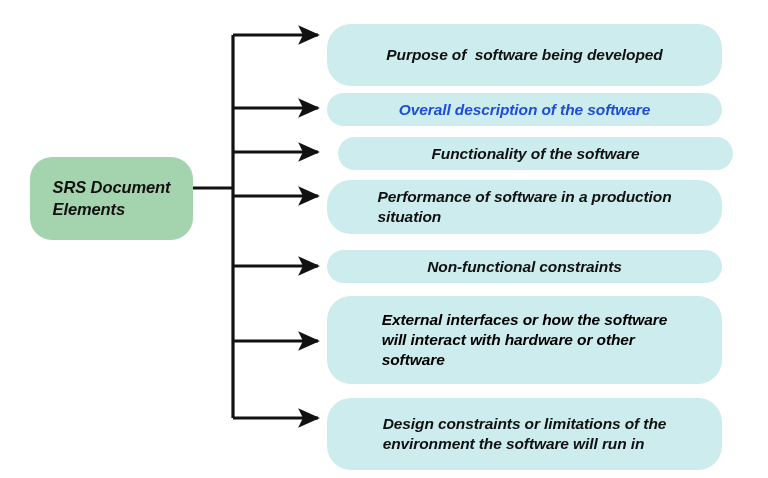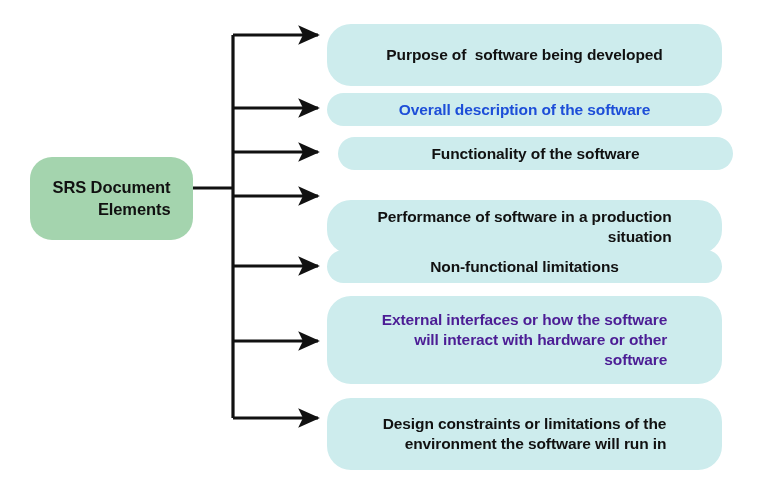--- a/index.html
+++ b/index.html
@@ -24,26 +24,27 @@
     top: 0;
     width: 768px;
     height: 478px;
   }
   .node {
     position: absolute;
     box-sizing: border-box;
     display: flex;
     align-items: center;
     justify-content: center;
-    text-align: right;
+    text-align: left;
     color: #111111;
     font-weight: bold;
     line-height: 1.28;
     letter-spacing: -0.1px;
     white-space: pre-wrap;
+    font-style: italic;
   }
   .root-node {
     background: #a4d4ae;
     border-radius: 22px;
     font-size: 16.5px;
     padding: 6px 22px;
   }
   .leaf-node {
     background: #cdeced;
     border-radius: 24px;
@@ -75,23 +76,23 @@
       </g>
   </svg>
 
   <div class="node root-node" style="left: 30px; top: 157px; width: 163px; height: 83px; background: rgb(164, 212, 174); color: rgb(17, 17, 17);">SRS Document
 Elements</div>
 
   <div id="leaf-nodes">
       <div class="node leaf-node" style="left: 327px; top: 24px; width: 395px; height: 62px; background: rgb(205, 236, 237); color: rgb(17, 17, 17);">Purpose of  software being developed</div>
       <div class="node leaf-node" style="left: 327px; top: 93px; width: 395px; height: 33px; background: rgb(205, 236, 237); color: #1d4ed8;">Overall description of the software</div>
       <div class="node leaf-node" style="left: 338px; top: 137px; width: 395px; height: 33px; background: rgb(205, 236, 237); color: rgb(17, 17, 17);">Functionality of the software</div>
-      <div class="node leaf-node" style="left: 327px; top: 180px; width: 395px; height: 54px; background: rgb(205, 236, 237); color: rgb(17, 17, 17); margin-top: 20px;">Performance of software in a production
+      <div class="node leaf-node" style="left: 327px; top: 180px; width: 395px; height: 54px; background: rgb(205, 236, 237); color: rgb(17, 17, 17);">Performance of software in a production
 situation</div>
-      <div class="node leaf-node" style="left: 327px; top: 250px; width: 395px; height: 33px; background: rgb(205, 236, 237); color: rgb(17, 17, 17);">Non-functional limitations</div>
-      <div class="node leaf-node" style="left: 327px; top: 296px; width: 395px; height: 88px; background: rgb(205, 236, 237); color: #4c1d95;">External interfaces or how the software
+      <div class="node leaf-node" style="left: 327px; top: 250px; width: 395px; height: 33px; background: rgb(205, 236, 237); color: rgb(17, 17, 17);">Non-functional constraints</div>
+      <div class="node leaf-node" style="left: 327px; top: 296px; width: 395px; height: 88px; background: rgb(205, 236, 237); color: #000000;">External interfaces or how the software
 will interact with hardware or other
 software</div>
       <div class="node leaf-node" style="left: 327px; top: 398px; width: 395px; height: 72px; background: rgb(205, 236, 237); color: rgb(17, 17, 17);">Design constraints or limitations of the
 environment the software will run in</div>
     </div>
 
 </div>
 
 </body></html>

